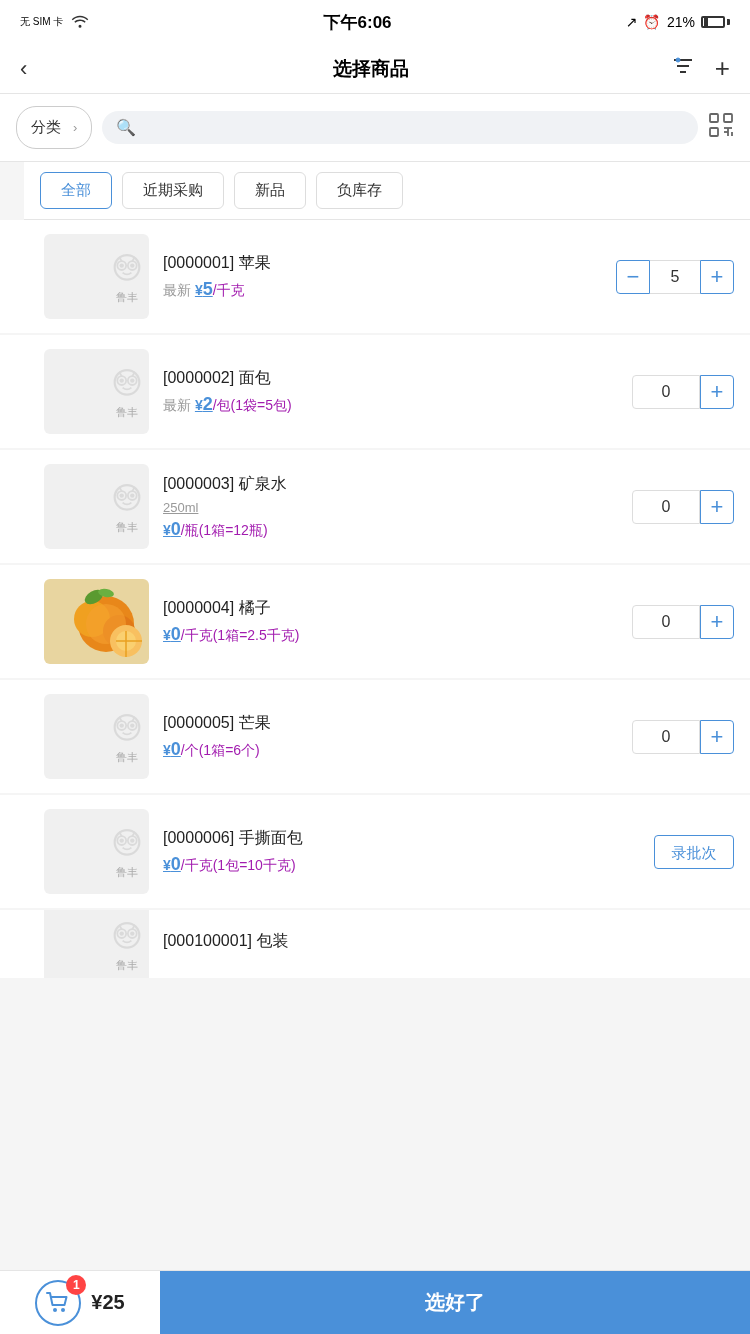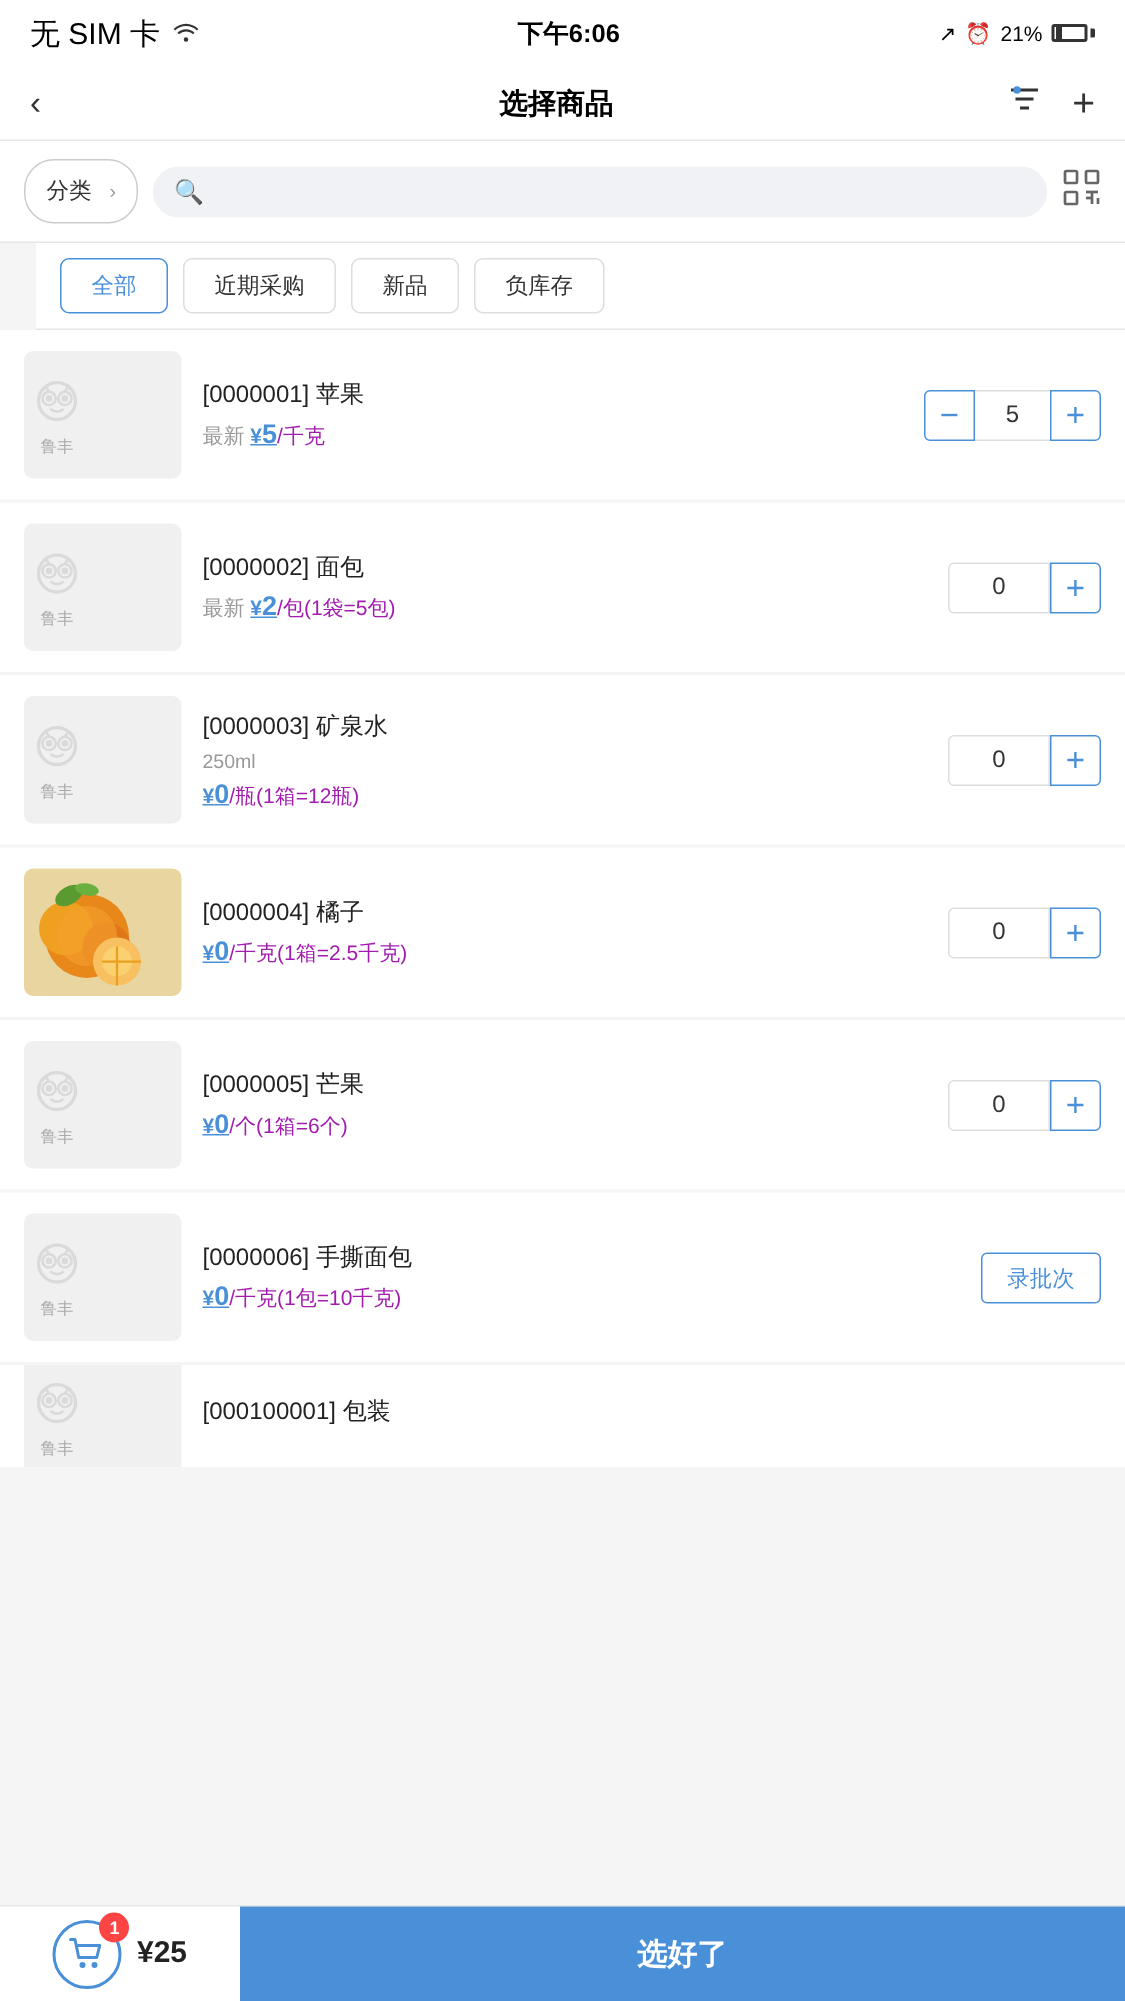--- a/index.html
+++ b/index.html
@@ -20,21 +20,21 @@
       align-items: center;
       justify-content: space-between;
       padding: 0 20px;
       font-size: 15px;
       font-weight: 500;
     }
     .status-left {
       display: flex;
       align-items: center;
       gap: 8px;
-      font-size: 20px;
+      font-size: 10px;
     }
     .status-center {
       font-size: 17px;
       font-weight: 600;
     }
     .status-right {
       display: flex;
       align-items: center;
       gap: 6px;
       font-size: 14px;
@@ -179,23 +179,24 @@
       padding: 14px 16px;
       gap: 14px;
     }
     .product-img {
       width: 105px;
       height: 85px;
       background: #f0f0f0;
       border-radius: 6px;
       display: flex;
       align-items: center;
-      justify-content: flex-start;
+      justify-content: flex-end;
       flex-shrink: 0;
       overflow: hidden;
+      margin-left: 28px;
     }
     .owl-logo {
       display: flex;
       flex-direction: column;
       align-items: center;
     }
     .owl-svg {
       width: 44px;
       height: 44px;
       opacity: 0.3;
@@ -207,20 +208,21 @@
     .product-name {
       font-size: 16px;
       color: #222;
       margin-bottom: 5px;
       font-weight: 500;
     }
     .product-spec {
       font-size: 13px;
       color: #999;
       margin-bottom: 4px;
+      text-decoration: underline;
     }
     .product-price {
       font-size: 14px;
       color: #999;
     }
     .price-highlight {
       color: #4a90d9;
       font-size: 18px;
       font-weight: 600;
       text-decoration: underline;

